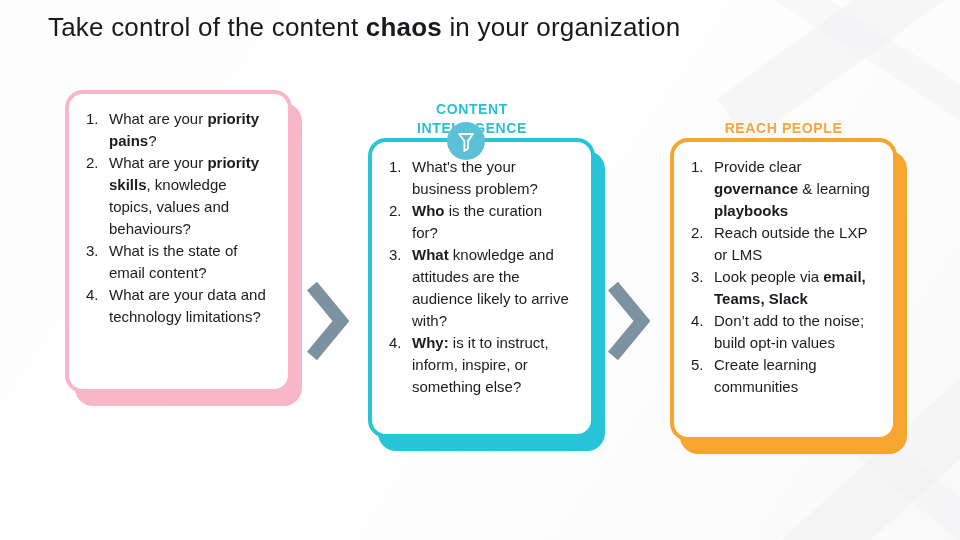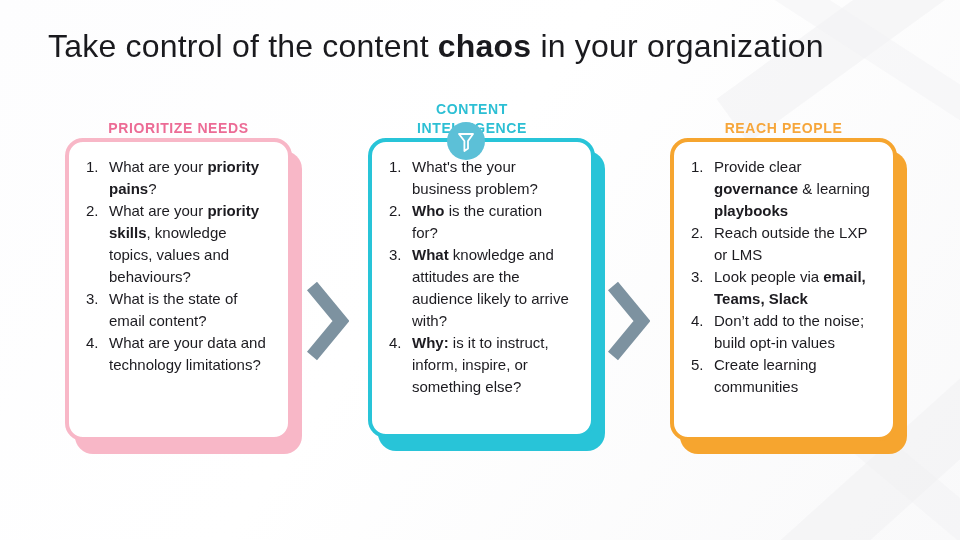--- a/index.html
+++ b/index.html
@@ -10,22 +10,22 @@
     background:linear-gradient(125deg,#fdfdfe 0%,#ffffff 45%,#f9f9fa 100%);
   }
   
   .deco { position:absolute; pointer-events:none; background:#f1f1f3; opacity:.55; }
   .deco.tr1 { width:340px; height:54px; right:-80px; top:-6px; transform:rotate(-36deg); }
   .deco.tr2 { width:260px; height:30px; right:-60px; top:42px; transform:rotate(33deg); opacity:.45; }
   .deco.br1 { width:320px; height:60px; right:-70px; bottom:10px; transform:rotate(-42deg); }
   .deco.br2 { width:260px; height:34px; right:-50px; bottom:70px; transform:rotate(40deg); opacity:.4; }
 
   .title {
-    position:absolute; left:48px; top:28px;
-    font-size:32px; font-weight:500; color:#1a1a1e; letter-spacing:.2px;
+    position:absolute; left:48px; top:12px;
+    font-size:26px; font-weight:500; color:#1a1a1e; letter-spacing:.2px;
   }
   .title .b, .card .b { font-weight:700; }
 
   .column { position:absolute; top:90px; width:237px; }
   .column.c1 { left:65px; }
   .column.c2 { left:368px; }
   .column.c3 { left:662px;padding-left:8px; }
 
   .col-header {
     width:227px; height:48px;
@@ -69,21 +69,20 @@
 
 <div class="slide">
   <div class="deco tr1"></div>
   <div class="deco tr2"></div>
   <div class="deco br1"></div>
   <div class="deco br2"></div>
 
   <h1 class="title"><span>Take control of the content </span><span class="b">chaos</span><span> in your organization</span></h1>
 
   <div class="column c1" style="--accent: #ec6b95; --card: #f8b7c7;">
-    <div class="col-header">PRIORITIZE NEEDS</div>
     <div class="card-wrap">
       <div class="card">
         <ol>
             <li><span>What are your </span><span class="b">priority pains</span><span>?</span></li>
             <li><span>What are your </span><span class="b">priority skills</span><span>, knowledge topics, values and behaviours?</span></li>
             <li><span>What is the state of email content?</span></li>
             <li><span>What are your data and technology limitations?</span></li>
           </ol>
       </div>
     </div>

